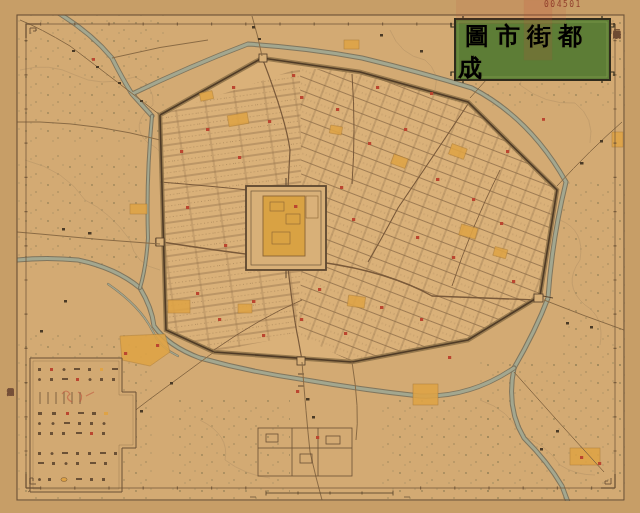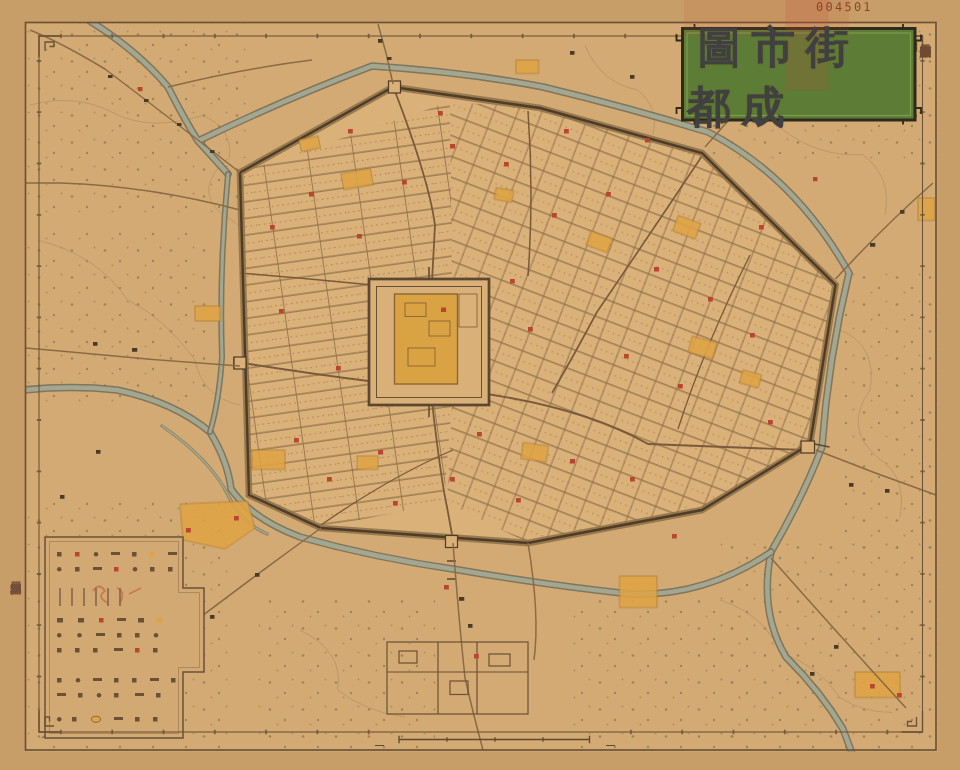--- a/index.html
+++ b/index.html
@@ -11,21 +11,21 @@
   #stage{position:absolute;inset:0;width:512px;height:513px;text-decoration:underline;}
   svg{position:absolute;left:0;top:0;}
   .overlay{position:absolute;color:#6b4a33;}
   #serial{
     left:544px;top:0px;font-family:"DejaVu Sans Mono",monospace;
     font-size:8px;letter-spacing:1.5px;color:#8a3325;opacity:.85;
   }
   #title-panel-text{
     left:458px;top:28px;width:150px;height:48px;
     display:flex;align-items:center;justify-content:center;
-    font-size:29px;font-weight:bold;color:#404040;
+    font-size:24px;font-weight:bold;color:#000000;
     letter-spacing:7px;text-indent:7px;
     text-shadow:0 0 1px rgba(90,20,10,.35);
     font-family:"Liberation Serif","DejaVu Serif",serif;
   }
   .vtext{
     writing-mode:vertical-rl;text-orientation:upright;
     font-family:"Liberation Serif","DejaVu Serif",serif;
     color:#6e4c34;
   }
   #edition-note{left:611px;top:24px;height:130px;font-size:8px;letter-spacing:0px;line-height:11px;}

